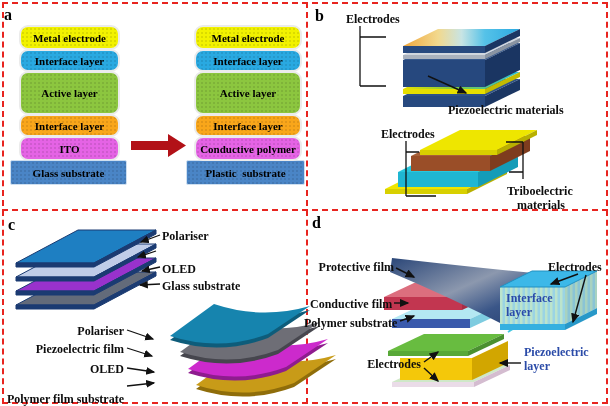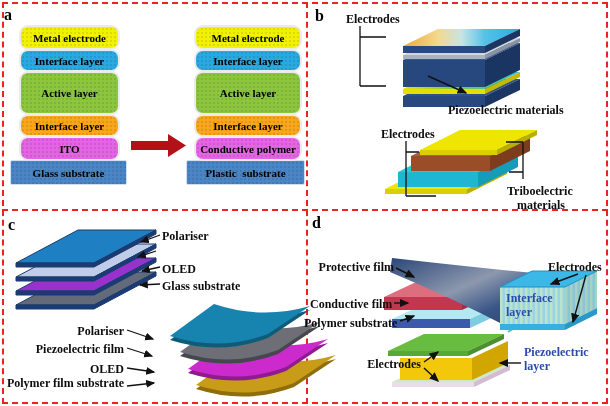--- a/index.html
+++ b/index.html
@@ -246,21 +246,21 @@
   <div class="lbl" style="left:507px;top:184px">Triboelectric</div>
   <div class="lbl" style="left:517px;top:198px">materials</div>
 
   <div class="lbl" style="left:162px;top:229px">Polariser</div>
   <div class="lbl" style="left:162px;top:262px">OLED</div>
   <div class="lbl" style="left:162px;top:279px">Glass substrate</div>
 
   <div class="lbl r" style="left:14px;top:324px;width:110px">Polariser</div>
   <div class="lbl r" style="left:14px;top:342px;width:110px">Piezoelectric film</div>
   <div class="lbl r" style="left:14px;top:362px;width:110px">OLED</div>
-  <div class="lbl r" style="left:6px;top:376px;width:118px">Polymer film substrate</div>
+  <div class="lbl r" style="left:6px;top:392px;width:118px">Polymer film substrate</div>
 
   <div class="lbl r" style="left:314px;top:260px;width:80px">Protective film</div>
   <div class="lbl r" style="left:310px;top:297px;width:82px">Conductive film</div>
   <div class="lbl r" style="left:304px;top:316px;width:92px">Polymer substrate</div>
 
   <div class="lbl" style="left:548px;top:260px">Electrodes</div>
   <div class="lbl blue-lbl" style="left:506px;top:291px">Interface</div>
   <div class="lbl blue-lbl" style="left:506px;top:305px">layer</div>
 
   <div class="lbl r" style="left:357px;top:357px;width:64px">Electrodes</div>

